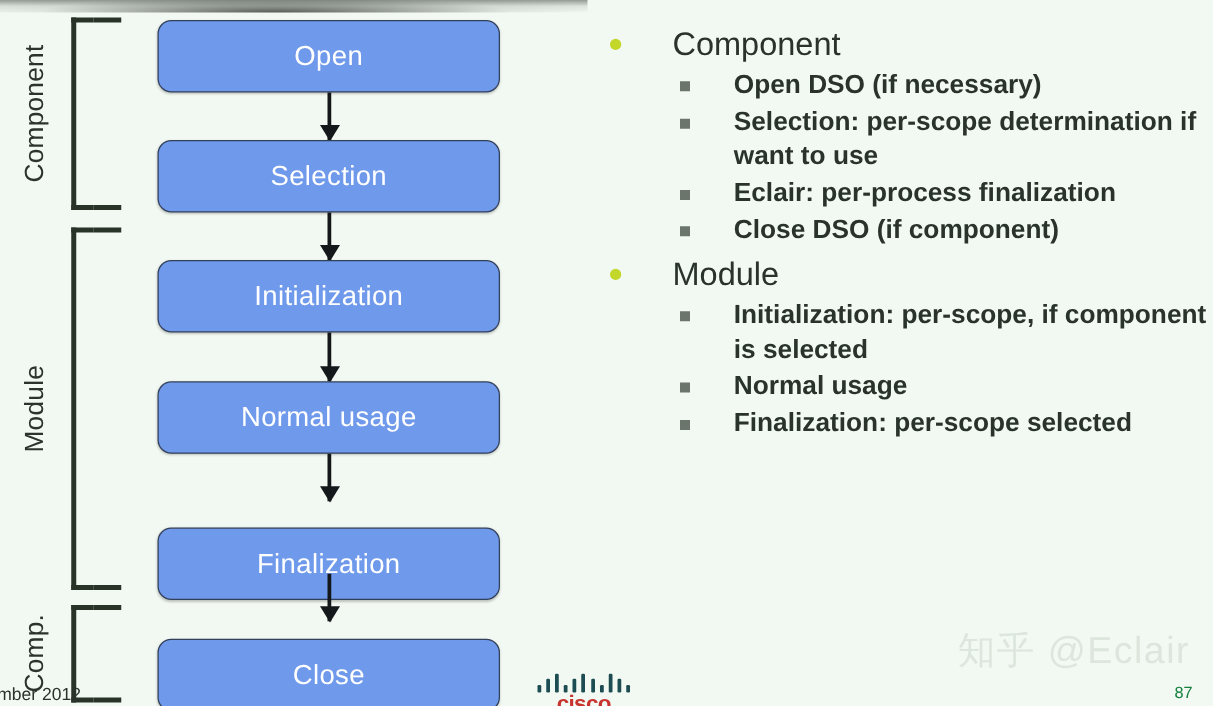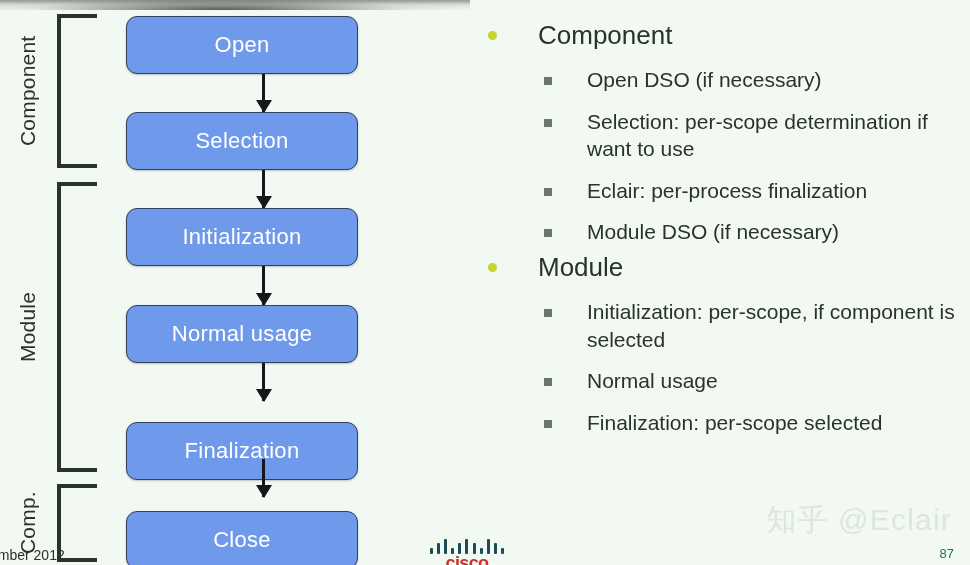--- a/index.html
+++ b/index.html
@@ -78,21 +78,21 @@
     height: 4px;
     background: #2a3328;
   }
   .bracket::before { top: -4px; }
   .bracket::after  { bottom: -4px; }
 
   
   .flow-box {
     position: absolute;
     left: 126px;
-    width: 232px;
+    width: 274px;
     height: 58px;
     box-sizing: border-box;
     background: #6f99ea;
     border: 1.5px solid #32405c;
     border-radius: 11px;
     display: flex;
     align-items: center;
     justify-content: center;
     color: #ffffff;
     font-size: 22px;
@@ -141,21 +141,22 @@
     height: 9px;
     border-radius: 50%;
     background: #c3d62a;
   }
   .lvl2 {
     position: relative;
     padding-left: 107px;
     color: #2a332b;
     font-size: 21px;
     line-height: 1.31;
-    margin-top: 14px;
+    margin-top: 2px;
+    font-weight: bold;
   }
   .lvl2 > .sq {
     position: absolute;
     left: 64px;
     top: 11px;
     width: 8px;
     height: 8px;
     background: #6c756c;
   }
 
@@ -275,21 +276,21 @@
     <div class="lvl2">
       <span class="sq"></span>
       <span>Selection: per-scope determination if want to use</span>
     </div>
     <div class="lvl2">
       <span class="sq"></span>
       <span>Eclair: per-process finalization</span>
     </div>
     <div class="lvl2">
       <span class="sq"></span>
-      <span>Module DSO (if necessary)</span>
+      <span>Close DSO (if component)</span>
     </div>
 
     <div class="lvl1" style="margin-top:4px;">
       <span class="dot"></span>
       <span>Module</span>
     </div>
 
     <div class="lvl2">
       <span class="sq"></span>
       <span>Initialization: per-scope, if component is selected</span>

